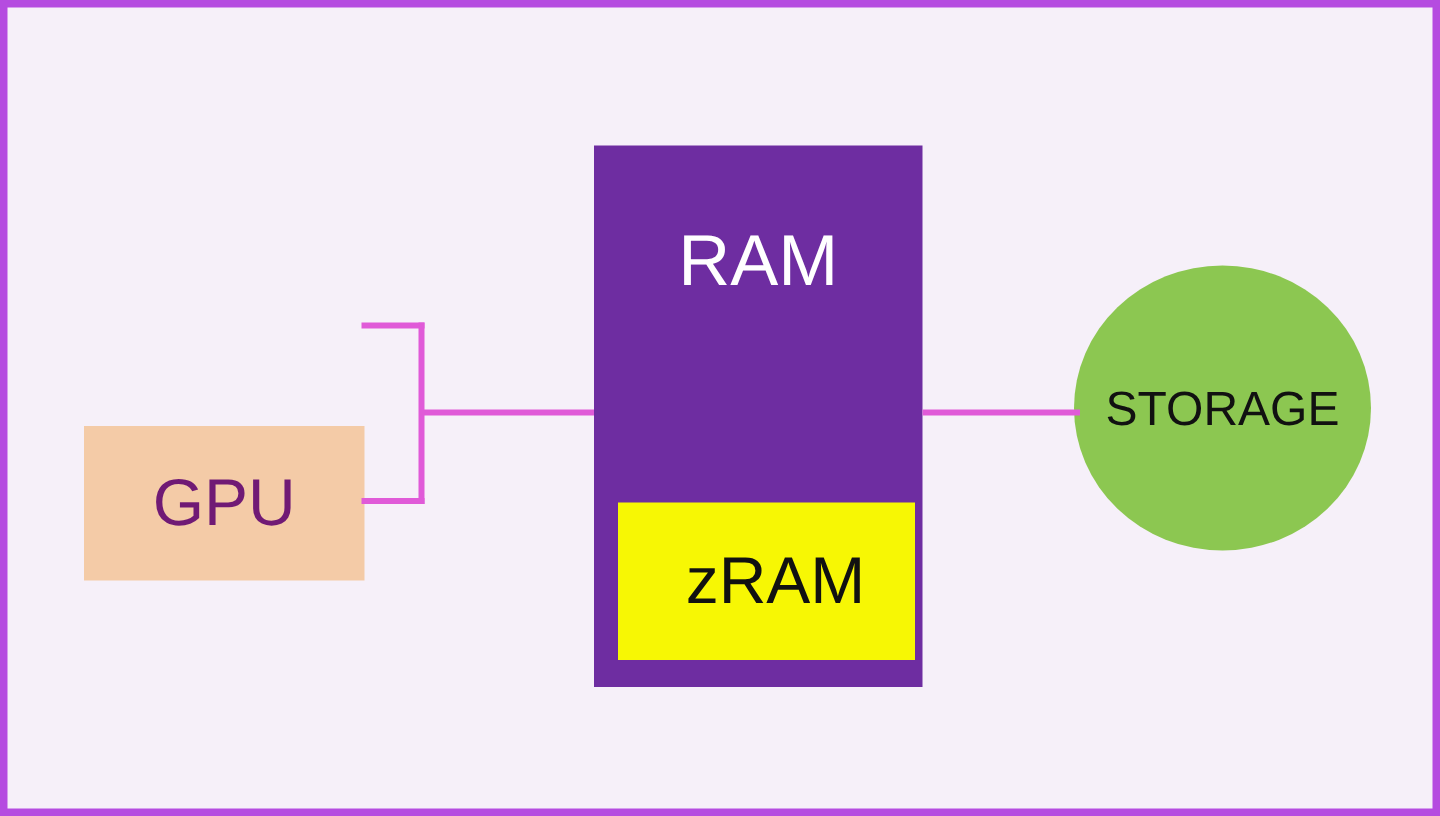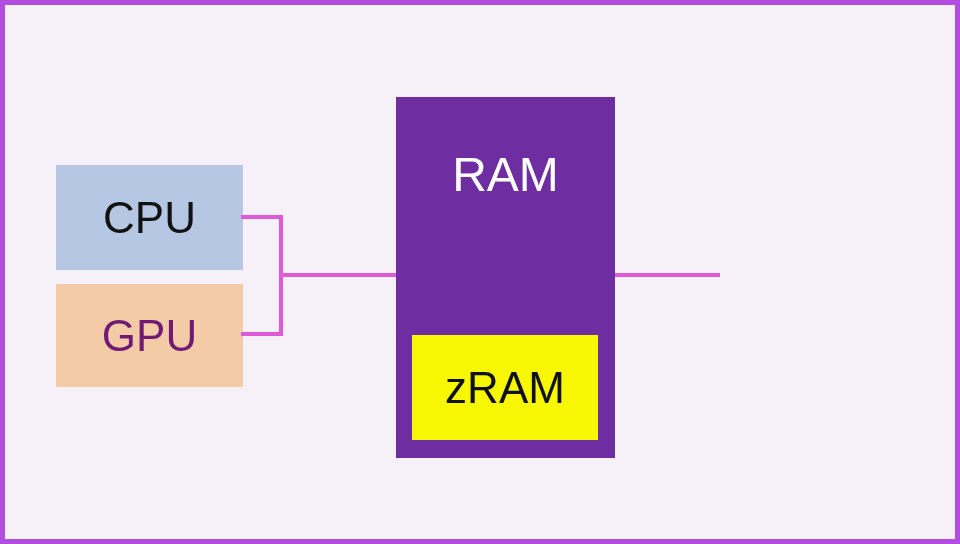--- a/index.html
+++ b/index.html
@@ -45,20 +45,21 @@
     align-items: flex-start;
   }
   .node-ram .node-label {
     margin-top: 50px;
   }
   
   .node-zram {
     left: 407px; top: 330px;
     width: 186px; height: 105px;
     font-size: 44px;
+    padding-left: 12px;
   }
   
   .node-storage {
     left: 711px; top: 172px;
     width: 198px; height: 190px;
     border-radius: 50%;
     font-size: 32px;
   }
   
   .line {
@@ -69,36 +70,36 @@
   .line-gpu-stub      { left: 236px; top: 327px; width: 42px;  height: 4px; }
   .line-bracket-vert  { left: 274px; top: 210px; width: 4px;   height: 121px; }
   .line-bracket-ram   { left: 276px; top: 268px; width: 115px; height: 4px; }
   .line-ram-storage   { left: 610px; top: 268px; width: 105px; height: 4px; }
 </style>
 </head>
 <body>
 
 <div class="canvas" style="background-color: rgb(246, 240, 249); border-color: rgb(181, 76, 224);">
 
-  <div class="node node-cpu" style="background-color: rgb(181, 199, 226); color: rgb(17, 17, 17);">
-    <span class="node-label">CPU</span>
-  </div>
 
   <div class="node node-gpu" style="background-color: rgb(244, 203, 167); color: #701a75;">
     <span class="node-label">GPU</span>
   </div>
 
   <div class="node node-ram" style="background-color: rgb(110, 45, 161); color: rgb(255, 255, 255);">
     <span class="node-label">RAM</span>
   </div>
 
   <div class="node node-zram" style="background-color: rgb(247, 247, 4); color: rgb(17, 17, 17);">
     <span class="node-label">zRAM</span>
   </div>
 
+  <div class="node node-storage" style="background-color: rgb(140, 199, 81); color: rgb(17, 17, 17);">
+    <span class="node-label">STORAGE</span>
+  </div>
 
   <div class="line line-cpu-stub" style="background-color: rgb(224, 90, 216);"></div>
   <div class="line line-gpu-stub" style="background-color: rgb(224, 90, 216);"></div>
   <div class="line line-bracket-vert" style="background-color: rgb(224, 90, 216);"></div>
   <div class="line line-bracket-ram" style="background-color: rgb(224, 90, 216);"></div>
   <div class="line line-ram-storage" style="background-color: rgb(224, 90, 216);"></div>
 
 </div>
 
 </body></html>

